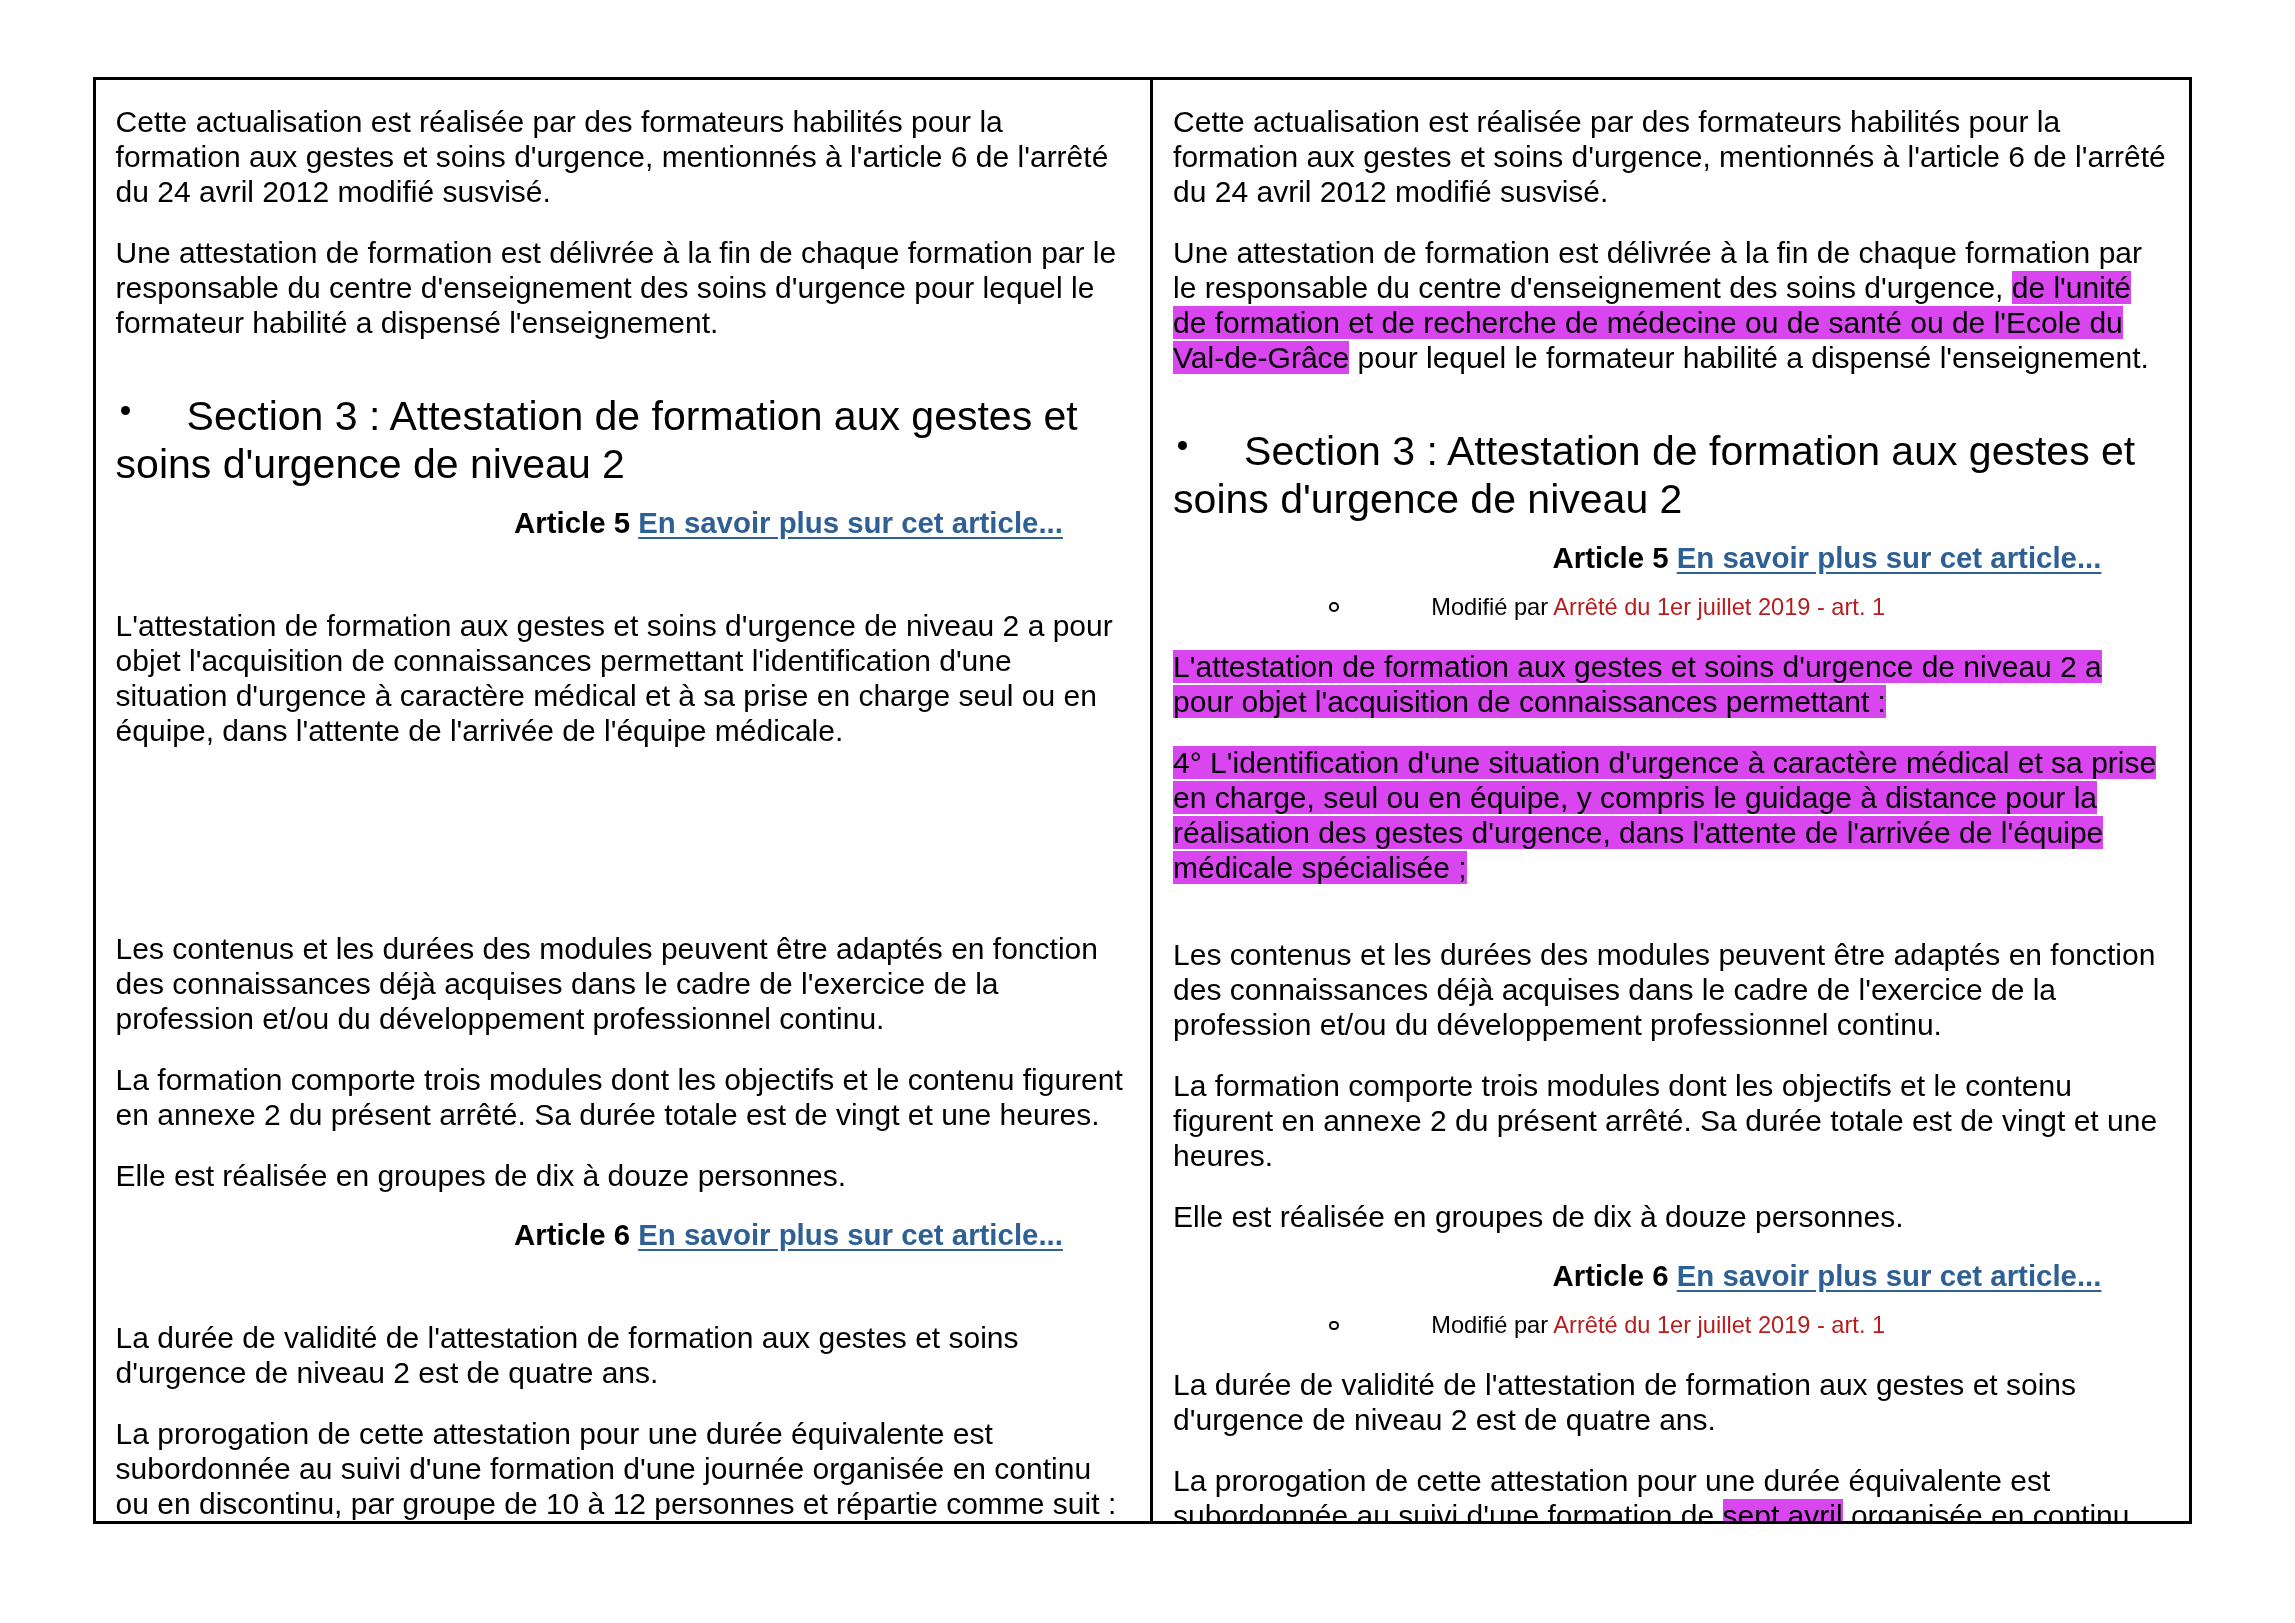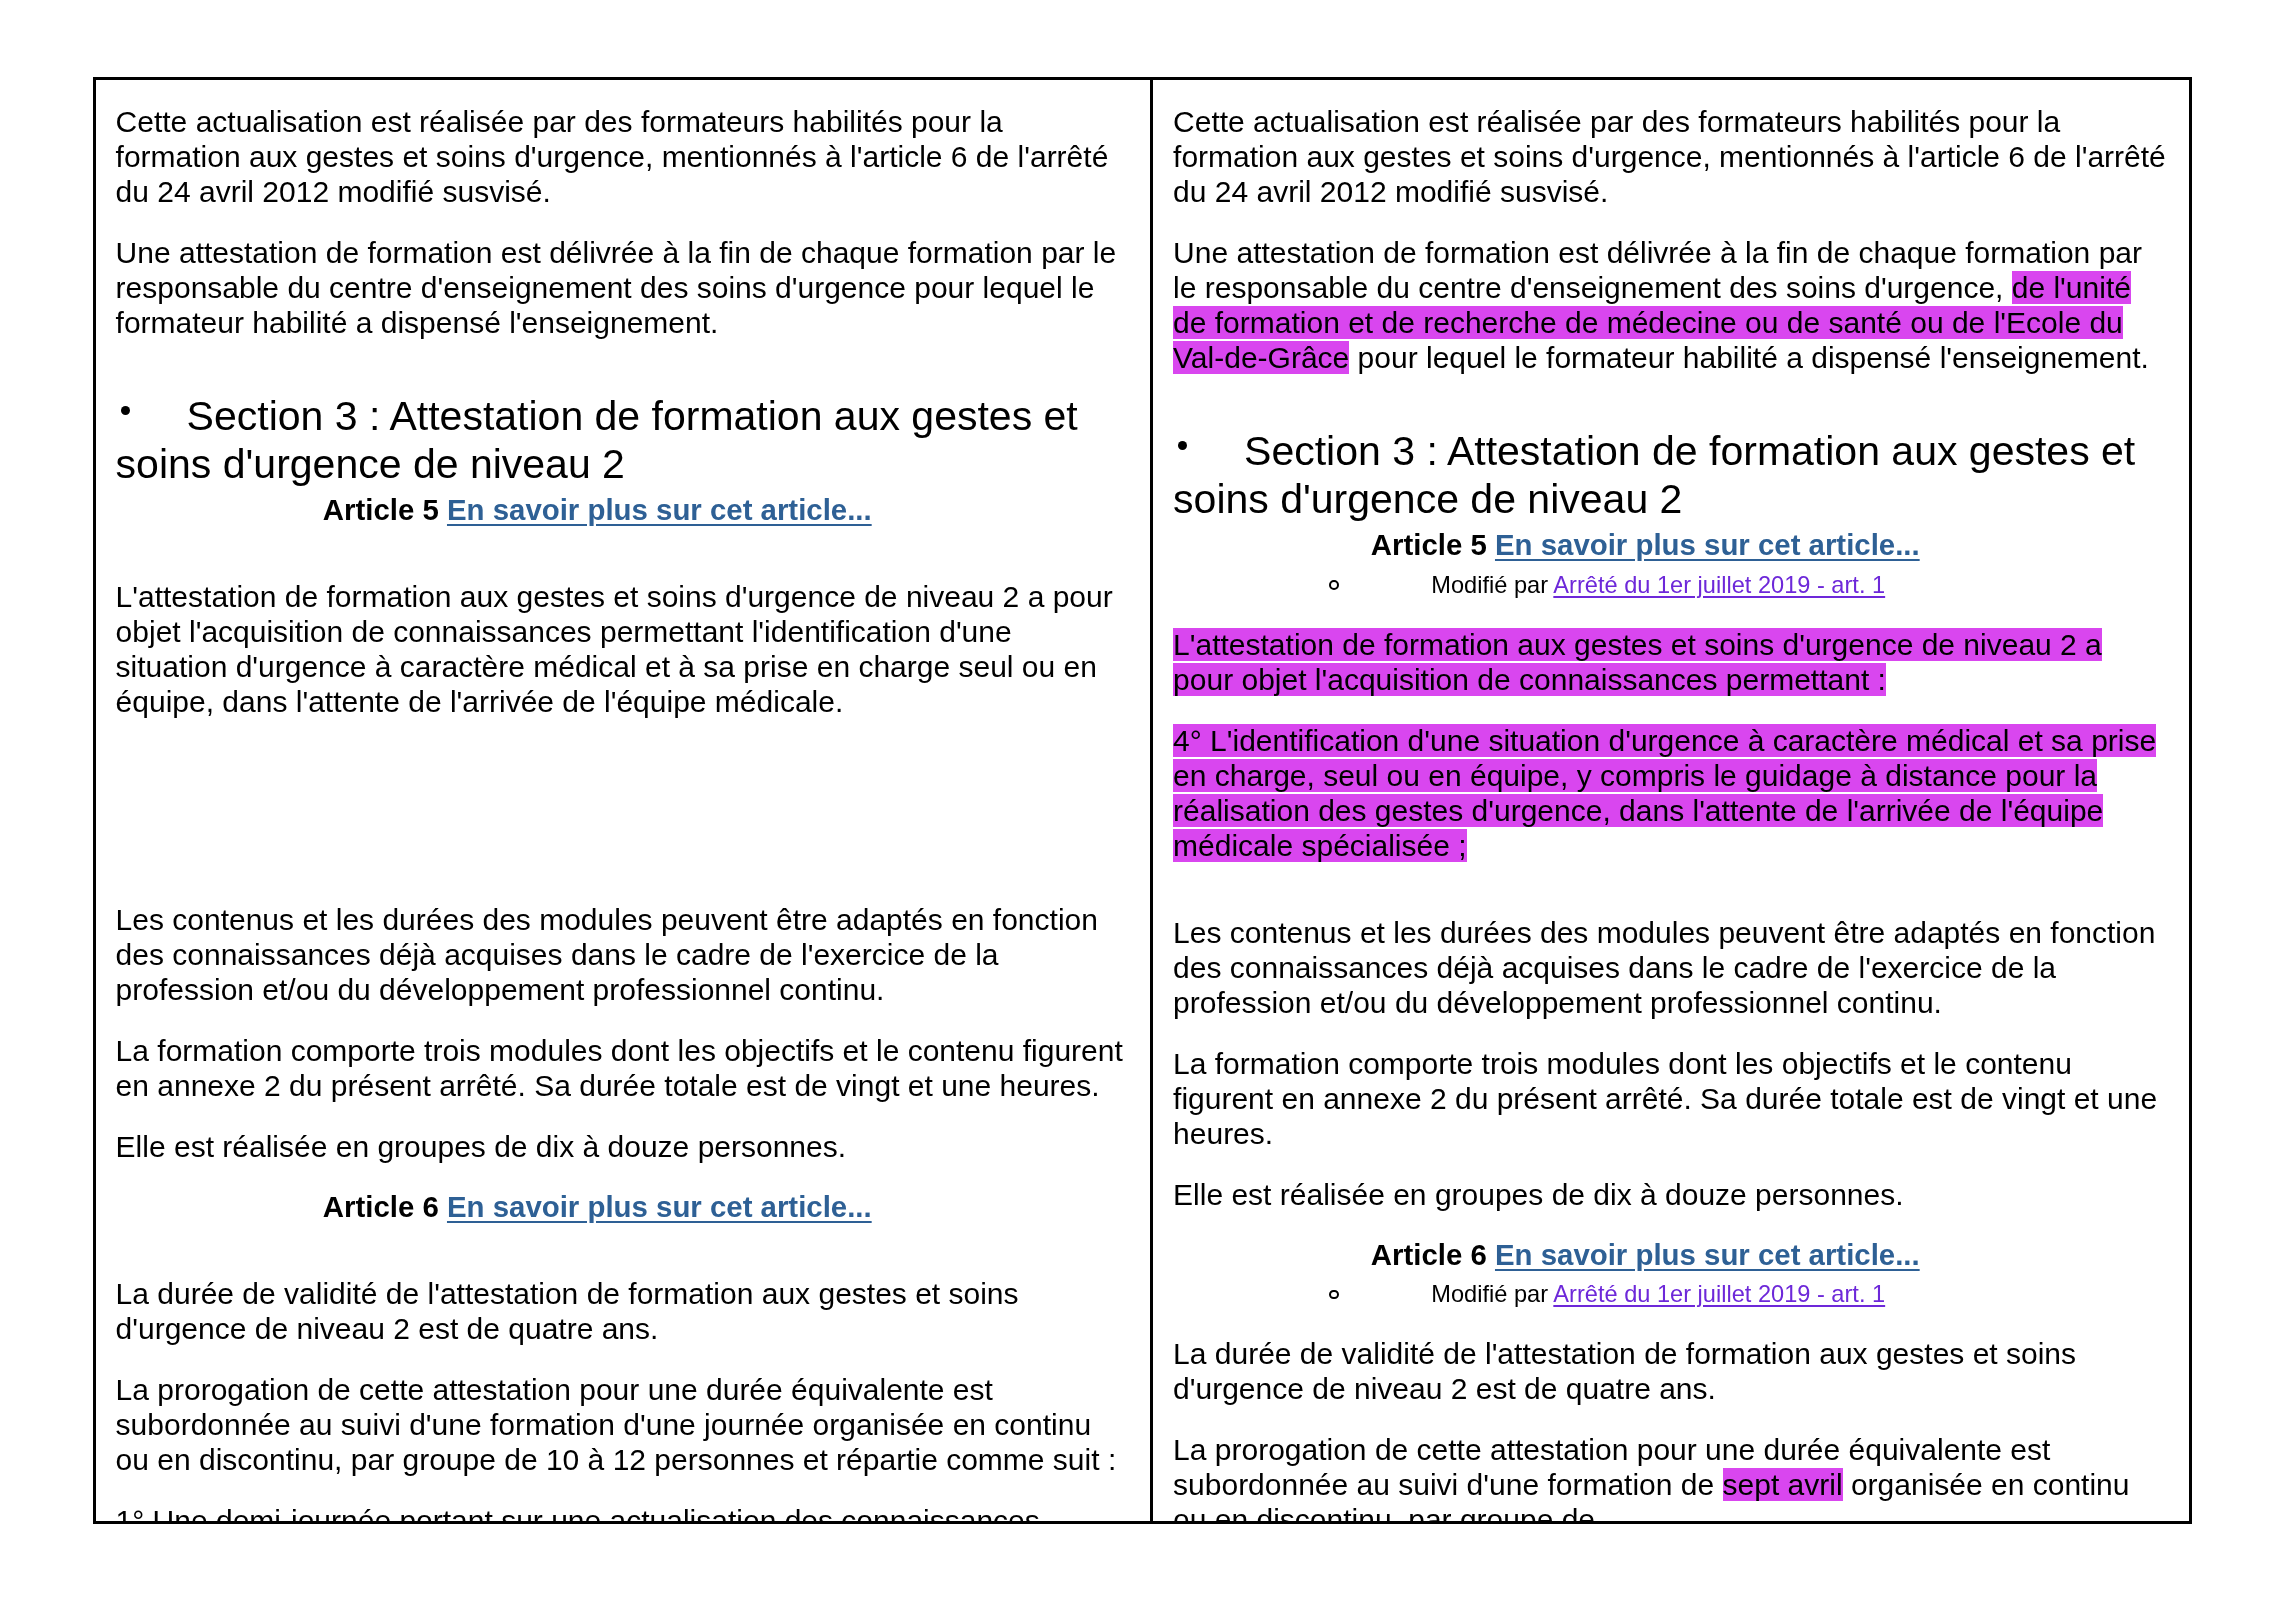--- a/index.html
+++ b/index.html
@@ -77,22 +77,22 @@
   }
   .section-li .sec-text {
     display: block;
     text-indent: 71px;
   }
 
   
   .article-line {
     font-size: 29.4px;
     line-height: 37px;
-    text-align: center;
-    margin: 0;
+    text-align: right;
+    margin: 16px;
     padding-right: 52px;
     white-space: nowrap;
   }
   .article-label { font-weight: bold; }
   .link {
     color: #2E6095;
     font-weight: bold;
     text-decoration: underline;
     text-underline-offset: 3.9px;
   }
@@ -111,22 +111,21 @@
     position: absolute;
     left: 156px;
     top: 10.5px;
     width: 9.8px;
     height: 9.8px;
     border: 2px solid #000000;
     border-radius: 50%;
     box-sizing: border-box;
   }
   .link-sm {
-    color: #6d28d9;
-    text-decoration: underline;
+    color: #b91c1c;
     text-underline-offset: 3.3px;
     font-weight: normal;
   }
 
   
   .hl {
     background: #d946ef;
     box-decoration-break: clone;
     margin-top: 10px;
     -webkit-box-decoration-break: clone;

